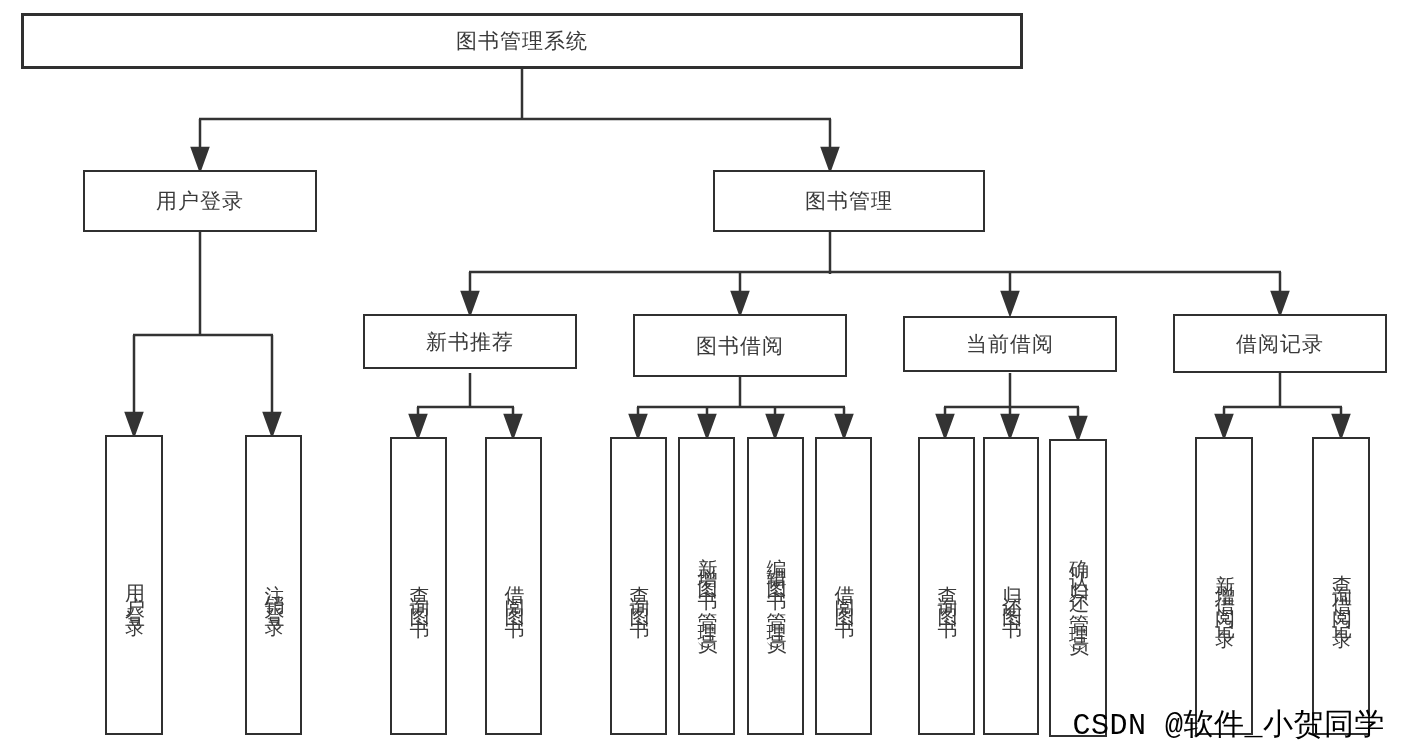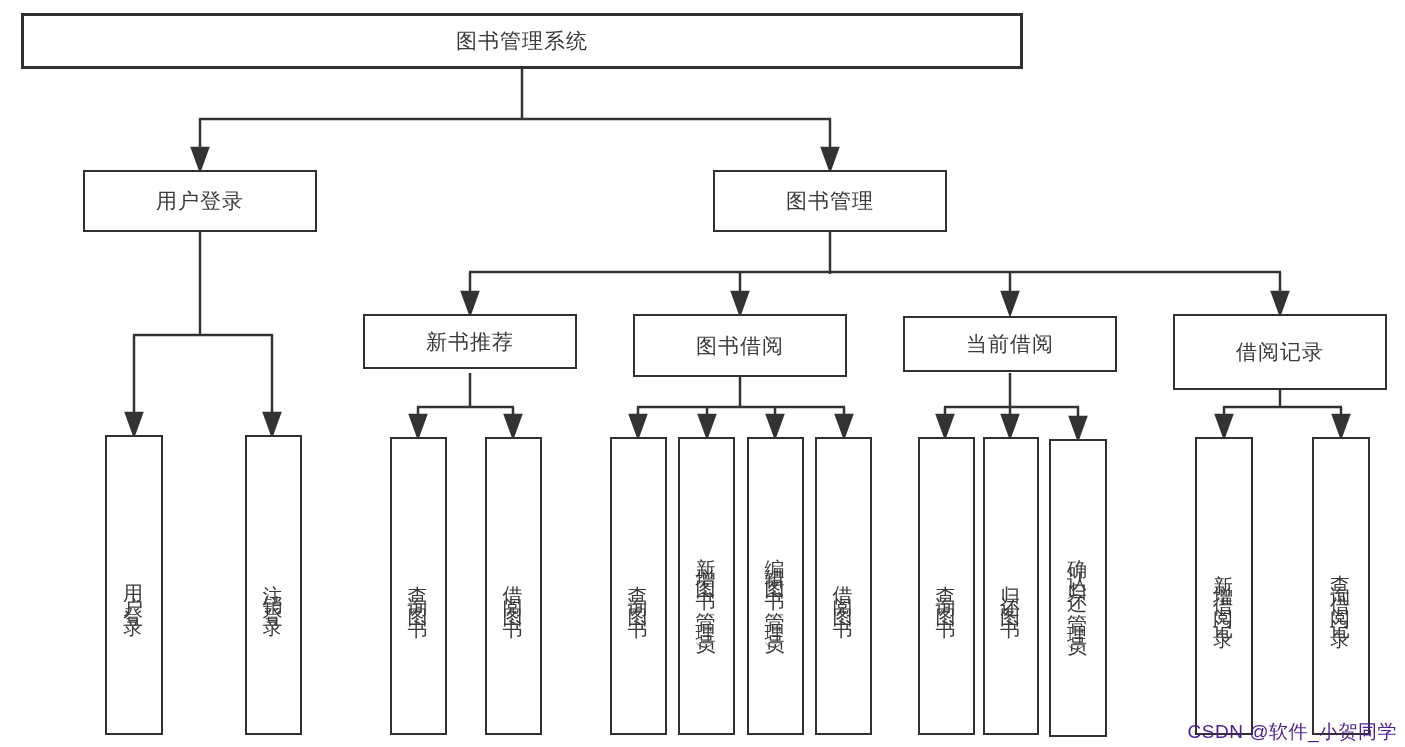--- a/index.html
+++ b/index.html
@@ -1,32 +1,32 @@
 <!DOCTYPE html>
 <html><head>
 <meta charset="utf-8">
 <style>
   html,body { margin:0; padding:0; background:#ffffff; }
   .canvas {
     position:relative; width:1405px; height:747px; background:#ffffff;
-    font-family:Liberation Sans, sans-serif; overflow:hidden;
+    font-family:Liberation Mono, monospace; overflow:hidden;
   }
   svg.wires { position:absolute; left:0; top:0; z-index:0; }
   .box {
     position:absolute; background:#ffffff; border:2.5px solid #303030;
     box-sizing:border-box; display:flex; align-items:center; justify-content:center;
     color:#3a3a3a; font-size:21px; letter-spacing:1px; z-index:1;
     white-space:nowrap;
   }
   .box.root { border-width:3px; }
   .box.vbox { writing-mode:vertical-lr; font-size:20px; }
   .box.vbox span { letter-spacing:11px; margin-inline-end:-11px; }
   .watermark {
-    position:absolute; right:8px; bottom:2px; z-index:5;
-    color:#4c1d95; font-size:19px; letter-spacing:0.5px;
+    position:absolute; right:20px; bottom:2px; z-index:5;
+    color:#000000; font-size:30px; letter-spacing:0.5px;
   }
 </style>
 </head>
 <body>
 
 <div class="canvas">
 
   <svg class="wires" width="1405" height="747" viewBox="0 0 1405 747" stroke="#333333" stroke-width="2.5" fill="#333333">
 
     <line x1="522" y1="69" x2="522" y2="120"></line>
@@ -89,34 +89,34 @@
       <polygon points="1333,415 1349,415 1341,437"></polygon>
   </svg>
 
   <div class="box root" style="left:21px;top:13px;width:1002px;height:56px">
     <span>图书管理系统</span>
   </div>
 
   <div class="box" style="left:83px;top:170px;width:234px;height:62px">
     <span>用户登录</span>
   </div>
-  <div class="box" style="left:713px;top:170px;width:234px;height:62px">
+  <div class="box" style="left:713px;top:170px;width:272px;height:62px">
     <span>图书管理</span>
   </div>
 
   <div class="box" style="left:363px;top:314px;width:214px;height:55px">
     <span>新书推荐</span>
   </div>
   <div class="box" style="left:633px;top:314px;width:214px;height:63px">
     <span>图书借阅</span>
   </div>
   <div class="box" style="left:903px;top:316px;width:214px;height:56px">
     <span>当前借阅</span>
   </div>
-  <div class="box" style="left:1173px;top:314px;width:214px;height:76px">
+  <div class="box" style="left:1173px;top:314px;width:214px;height:59px">
     <span>借阅记录</span>
   </div>
 
   <div class="box vbox" style="left:105px;top:435px;width:58px;height:300px">
     <span>用户登录</span>
   </div>
   <div class="box vbox" style="left:245px;top:435px;width:57px;height:300px">
     <span>注销登录</span>
   </div>
 

